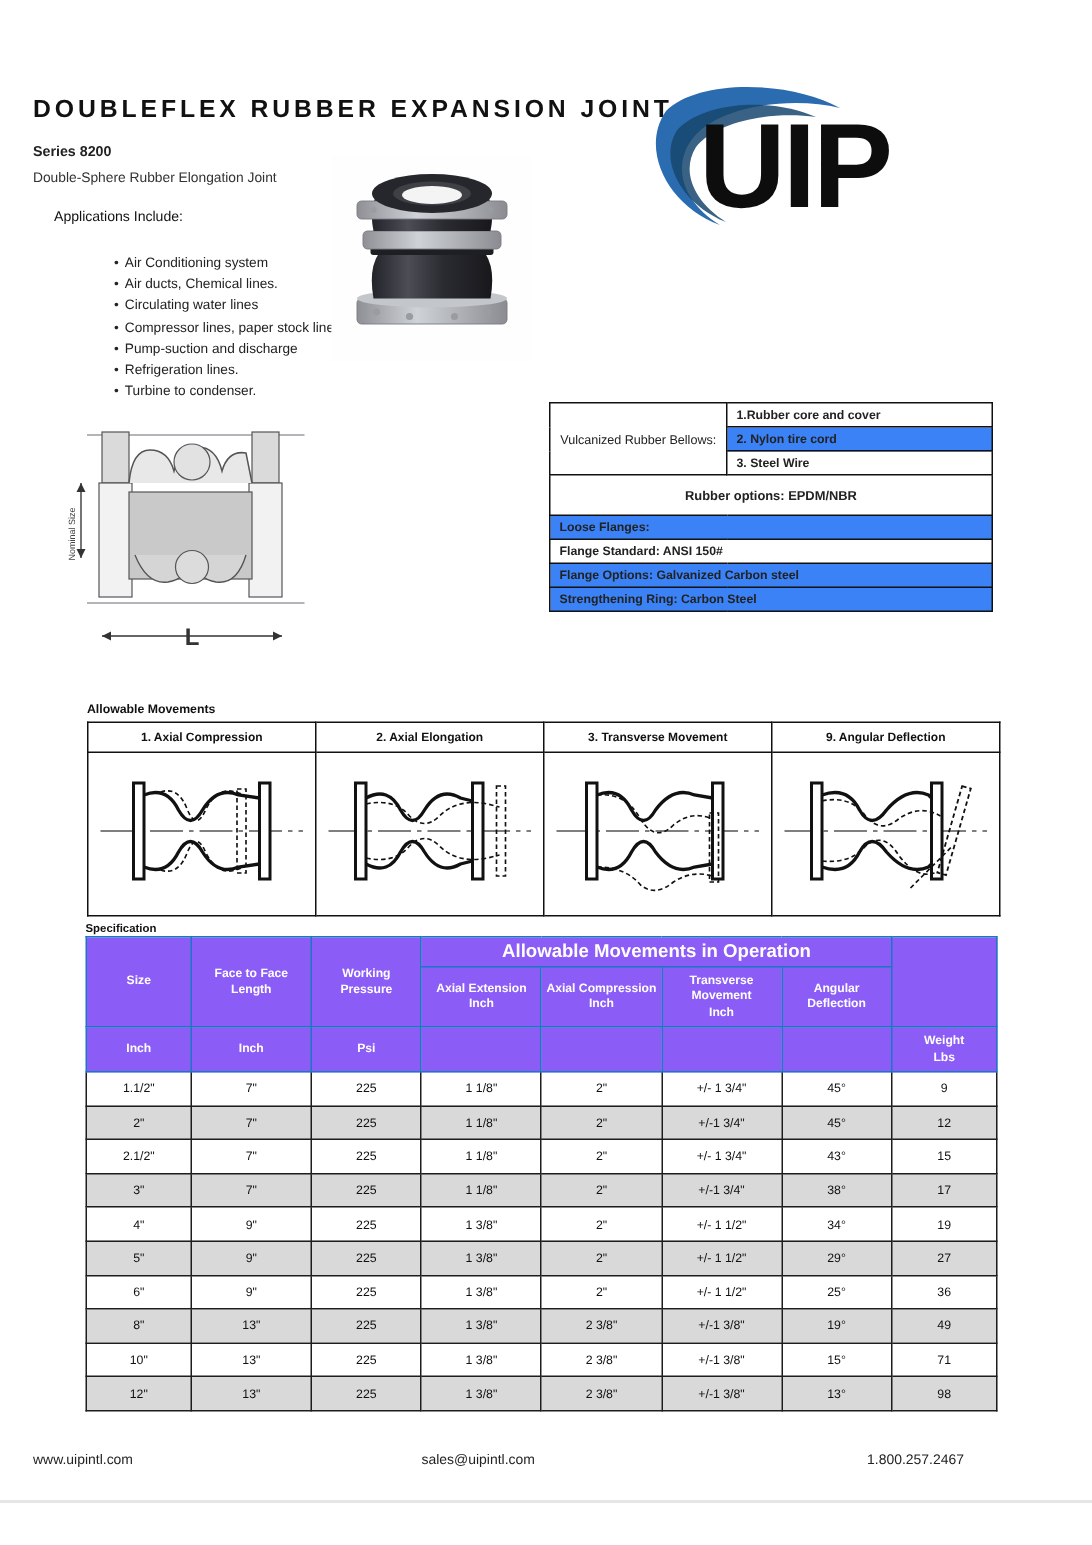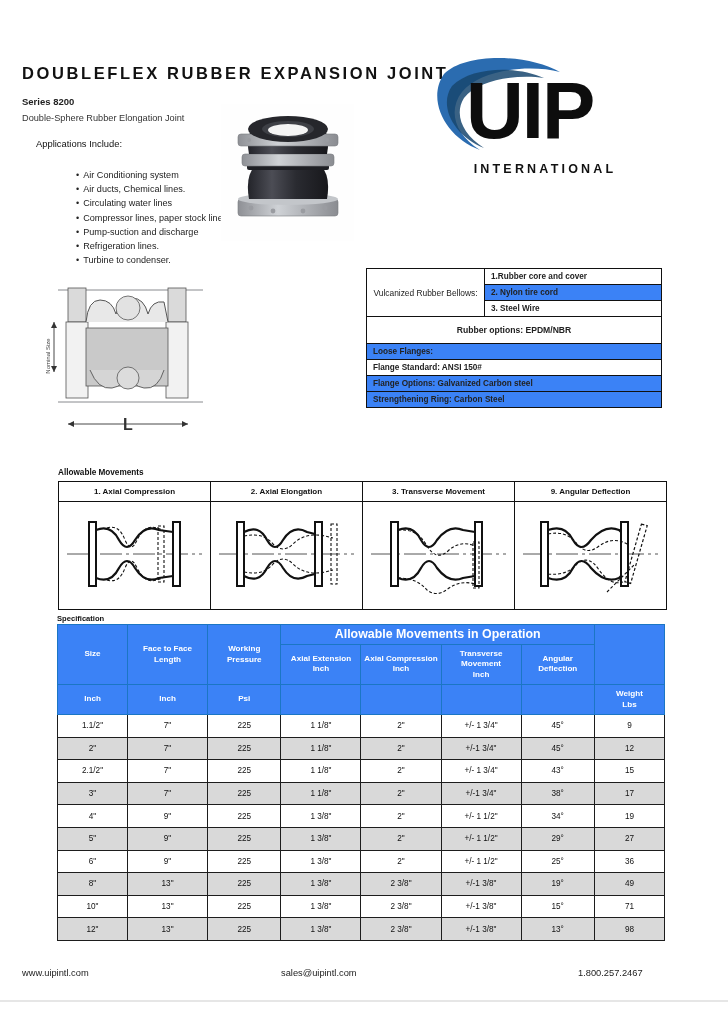--- a/index.html
+++ b/index.html
@@ -58,21 +58,21 @@
   .mtable th{
     border:1px solid #111;font-size:8px;font-weight:bold;color:#111;
     height:17px;background:#fff;
   }
   .mtable td{border:1px solid #111;height:103px;padding:0;background:#fff;vertical-align:middle;}
 
   
   .spec-label{position:absolute;left:57px;top:614px;font-size:7.6px;font-weight:bold;color:#111;}
   .stable{position:absolute;left:57px;top:624px;width:608px;border-collapse:collapse;}
   .stable th{
-    background:#3b82f6;color:#fff;border:1px solid #1b76c4;
+    background:#8b5cf6;color:#fff;border:1px solid #1b76c4;
     font-size:8.1px;font-weight:bold;line-height:10.5px;padding:4px 2px;text-align:center;
   }
   .stable th.big{font-size:12.4px;}
   .stable td{
     border:1.1px solid #1d1d1d;font-size:8.2px;color:#111;
     text-align:center;height:19.6px;background:#fff;
   }
   .stable tr.alt td{background:#d9d9d9;}
 
   
@@ -145,21 +145,20 @@
         <circle cx="106" cy="36" r="2" fill="#9a9ca1"></circle>
     </svg>
   </div>
 
   <div class="logo">
     <svg width="226" height="104" viewBox="0 0 226 104">
       <path d="M12 16 C34 -6 96 -4 128 14 C96 6 48 12 30 34 C16 52 22 76 48 92 C14 80 -6 42 12 16 Z" fill="#2b6cb0"></path>
       <path d="M20 28 C40 8 86 8 112 20 C84 16 46 22 32 40 C22 56 30 76 52 90 C22 78 6 48 20 28 Z" fill="#17466f" opacity="0.85"></path>
       <text x="34" y="80" font-family="Liberation Sans, sans-serif" font-size="80" font-weight="bold" fill="#0d0d0d" letter-spacing="-2">UIP</text>
     </svg>
-    <div class="logo-intl">INTERNATIONAL</div>
   </div>
 
   <div class="drawing">
     <svg width="200" height="160" viewBox="0 0 200 160">
       <g stroke="#6b6d72" stroke-width="0.8" fill="none">
         <line x1="30" y1="12" x2="175" y2="12"></line>
         <line x1="30" y1="124" x2="175" y2="124"></line>
       </g>
 
       <rect x="40" y="10" width="18" height="34" fill="#dadada" stroke="#555" stroke-width="0.8"></rect>

